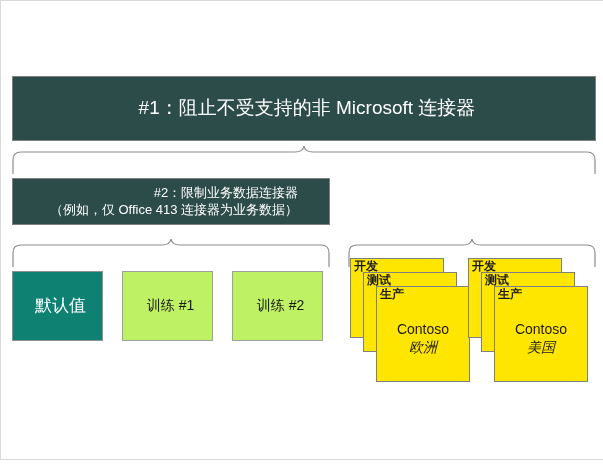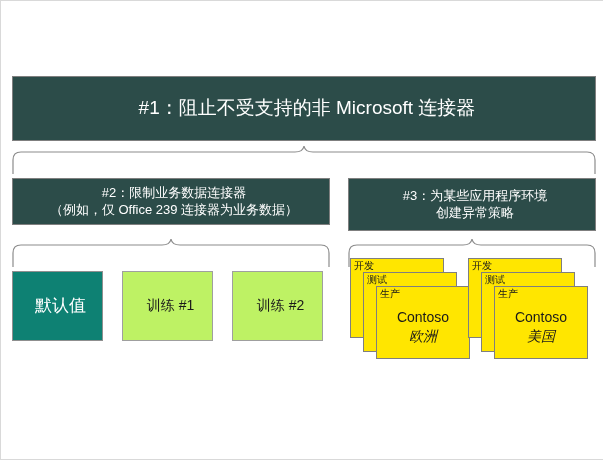--- a/index.html
+++ b/index.html
@@ -37,21 +37,21 @@
     width: 603px; height: 1px;
     background: #d9d9d9;
   }
 
   .box {
     position: absolute;
     box-sizing: border-box;
     display: flex;
     align-items: center;
     justify-content: center;
-    text-align: center;
+    text-align: right;
     line-height: 1.28;
     border: 1px solid #7f7f7f;
     padding-left: 6px;
   }
   .box-dark {
     background: #2C4C49;
     color: #ffffff;
   }
   .box-teal-dark {
     background: #0E8173;
@@ -100,31 +100,32 @@
   #stack-us     { left: 468px; top: 258px; }
 
   .card {
     position: absolute;
     box-sizing: border-box;
     background: #FFE600;
     border: 1px solid #7f7f7f;
   }
   .card-back1 { left: 0px;  top: 0px;  width: 94px; height: 80px; }
   .card-back2 { left: 13px; top: 14px; width: 94px; height: 80px; }
-  .card-front { left: 26px; top: 28px; width: 94px; height: 73px;
+  .card-front { left: 26px; top: 28px; width: 94px; height: 96px;
                 display: flex; flex-direction: column;
                 align-items: center; justify-content: center; }
 
   .card-tag {
     position: absolute;
     left: 3px; top: 1px;
-    font-size: 10px;
+    font-size: 12px;
     color: #1a1a1a;
     line-height: 1.1;
     white-space: nowrap;
+    font-weight: bold;
   }
   .card-title {
     font-size: 14px;
     color: #1a1a1a;
     line-height: 1.3;
     text-align: center;
     margin-top: 8px;
   }
   .card-title .l2 { display: block; font-style: italic; }
 </style>
@@ -143,30 +144,24 @@
     </div>
   </div>
 
   <svg class="brace" style="left:12px; top:148px;" width="584" height="26" viewBox="0 0 584 26">
     <path d="M 1 26 L 1 12 Q 1 4 9 4 L 283 4 Q 291 4 292 -2 Q 293 4 301 4 L 575 4 Q 583 4 583 12 L 583 26" fill="none" stroke="#8c8c8c" stroke-width="1.2"></path>
   </svg>
 
   <div id="box2" class="box box-dark">
     <div>
       <div>#2：限制业务数据连接器</div>
-      <div>（例如，仅 Office 239 连接器为业务数据）</div>
-    </div>
-  </div>
-
-  <div id="box3" class="box box-dark">
-    <div>
-      <div>#3：为某些应用程序环境</div>
-      <div>创建异常策略</div>
-    </div>
-  </div>
+      <div>（例如，仅 Office 413 连接器为业务数据）</div>
+    </div>
+  </div>
+
 
   <svg class="brace" style="left:12px; top:241px;" width="318" height="26" viewBox="0 0 318 26">
     <path d="M 1 26 L 1 12 Q 1 4 9 4 L 150 4 Q 158 4 159 -2 Q 160 4 168 4 L 309 4 Q 317 4 317 12 L 317 26" fill="none" stroke="#8c8c8c" stroke-width="1.2"></path>
   </svg>
 
   <svg class="brace" style="left:348px; top:241px;" width="248" height="26" viewBox="0 0 248 26">
     <path d="M 1 26 L 1 12 Q 1 4 9 4 L 115 4 Q 123 4 124 -2 Q 125 4 133 4 L 239 4 Q 247 4 247 12 L 247 26" fill="none" stroke="#8c8c8c" stroke-width="1.2"></path>
   </svg>
 
   <div id="env-default" class="box box-teal-dark">

